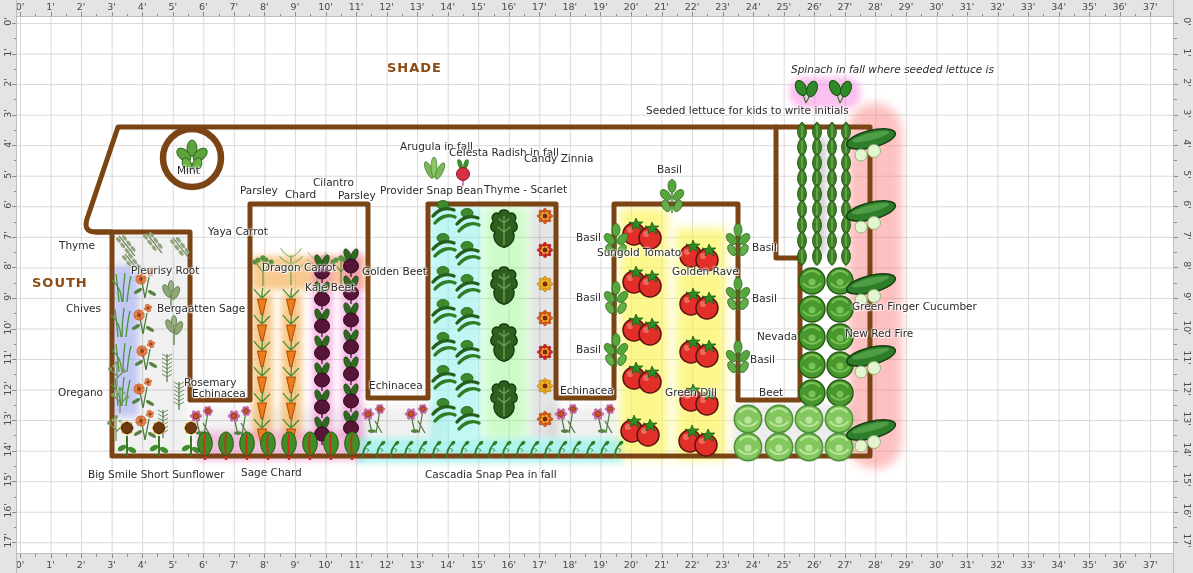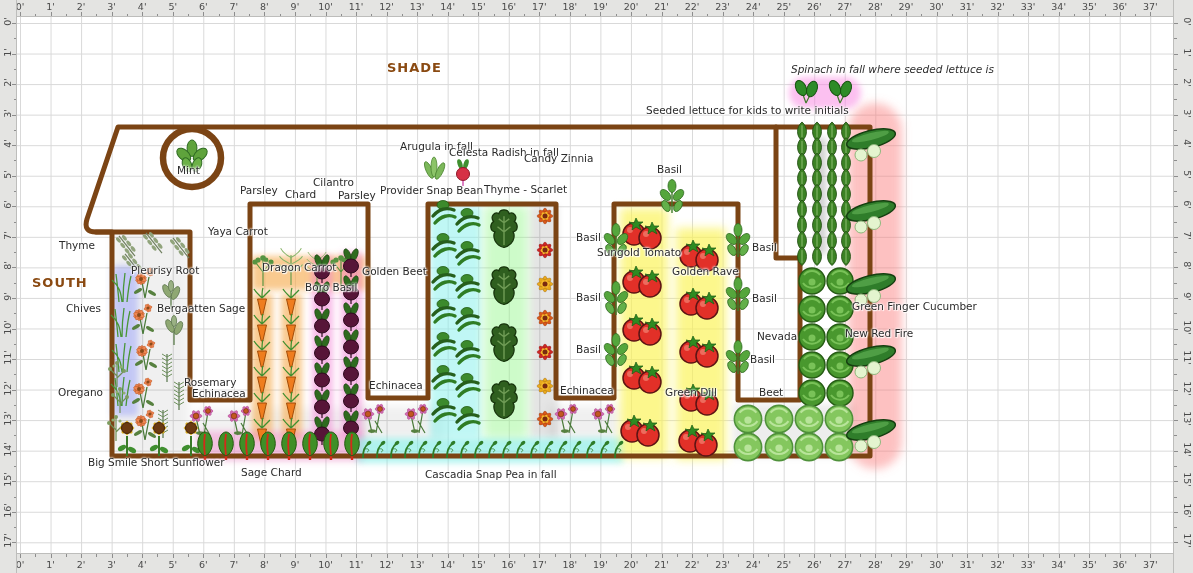--- a/index.html
+++ b/index.html
@@ -501,28 +501,28 @@
   <div class="lbl" style="left:400px;top:140px;">Arugula in fall</div>
   <div class="lbl" style="left:449px;top:146px;">Celesta Radish in fall</div>
   <div class="lbl" style="left:524px;top:152px;">Candy Zinnia</div>
   <div class="lbl" style="left:657px;top:163px;">Basil</div>
   <div class="lbl" style="left:59px;top:239px;">Thyme</div>
   <div class="lbl" style="left:208px;top:225px;">Yaya Carrot</div>
   <div class="lbl" style="left:131px;top:264px;">Pleurisy Root</div>
   <div class="lbl" style="left:66px;top:302px;">Chives</div>
   <div class="lbl" style="left:157px;top:302px;">Bergaatten Sage</div>
   <div class="lbl" style="left:262px;top:261px;">Dragon Carrot</div>
-  <div class="lbl" style="left:305px;top:281px;">Boro Basil</div>
+  <div class="lbl" style="left:305px;top:281px;">Kale Beet</div>
   <div class="lbl" style="left:362px;top:265px;">Golden Beet</div>
   <div class="lbl" style="left:184px;top:376px;">Rosemary</div>
   <div class="lbl" style="left:192px;top:387px;">Echinacea</div>
   <div class="lbl" style="left:369px;top:379px;">Echinacea</div>
   <div class="lbl" style="left:560px;top:384px;">Echinacea</div>
   <div class="lbl" style="left:58px;top:386px;">Oregano</div>
-  <div class="lbl" style="left:88px;top:456px;">Big Smile Short Sunflower</div>
+  <div class="lbl" style="left:88px;top:468px;">Big Smile Short Sunflower</div>
   <div class="lbl" style="left:241px;top:466px;">Sage Chard</div>
   <div class="lbl" style="left:425px;top:468px;">Cascadia Snap Pea in fall</div>
   <div class="lbl" style="left:597px;top:246px;">Sungold Tomato</div>
   <div class="lbl" style="left:672px;top:265px;">Golden Rave</div>
   <div class="lbl" style="left:665px;top:386px;">Green Dill</div>
   <div class="lbl" style="left:576px;top:231px;">Basil</div>
   <div class="lbl" style="left:576px;top:291px;">Basil</div>
   <div class="lbl" style="left:576px;top:343px;">Basil</div>
   <div class="lbl" style="left:752px;top:241px;">Basil</div>
   <div class="lbl" style="left:752px;top:292px;">Basil</div>

